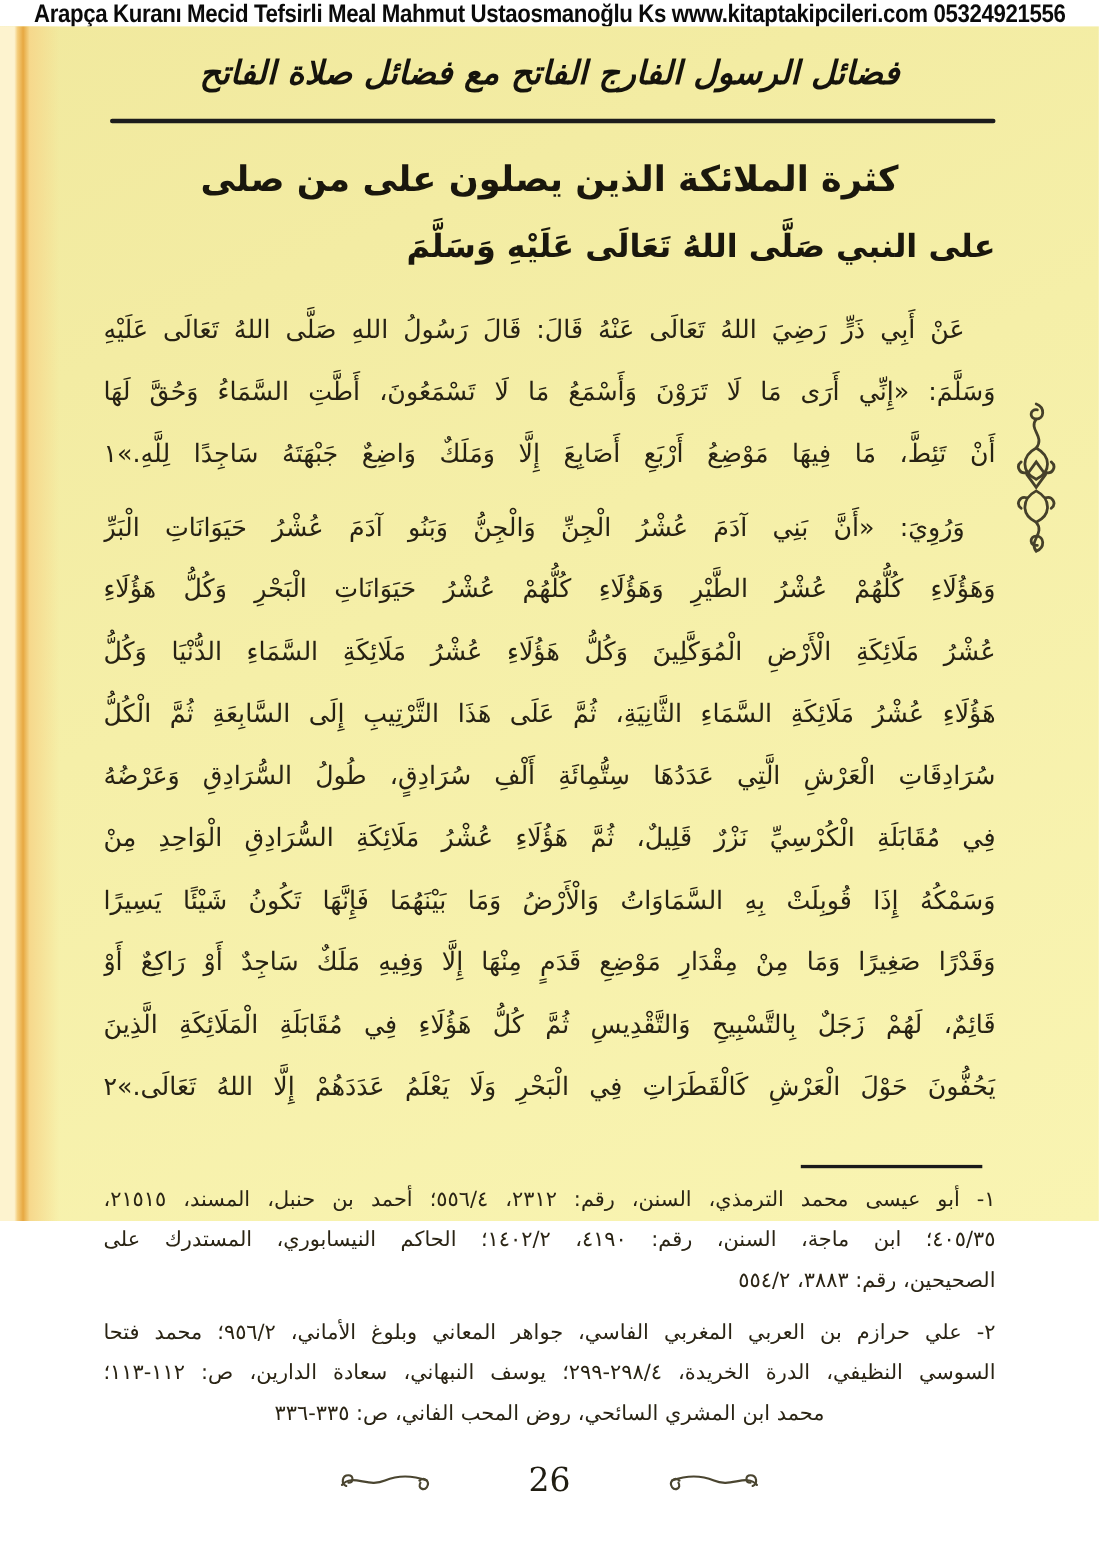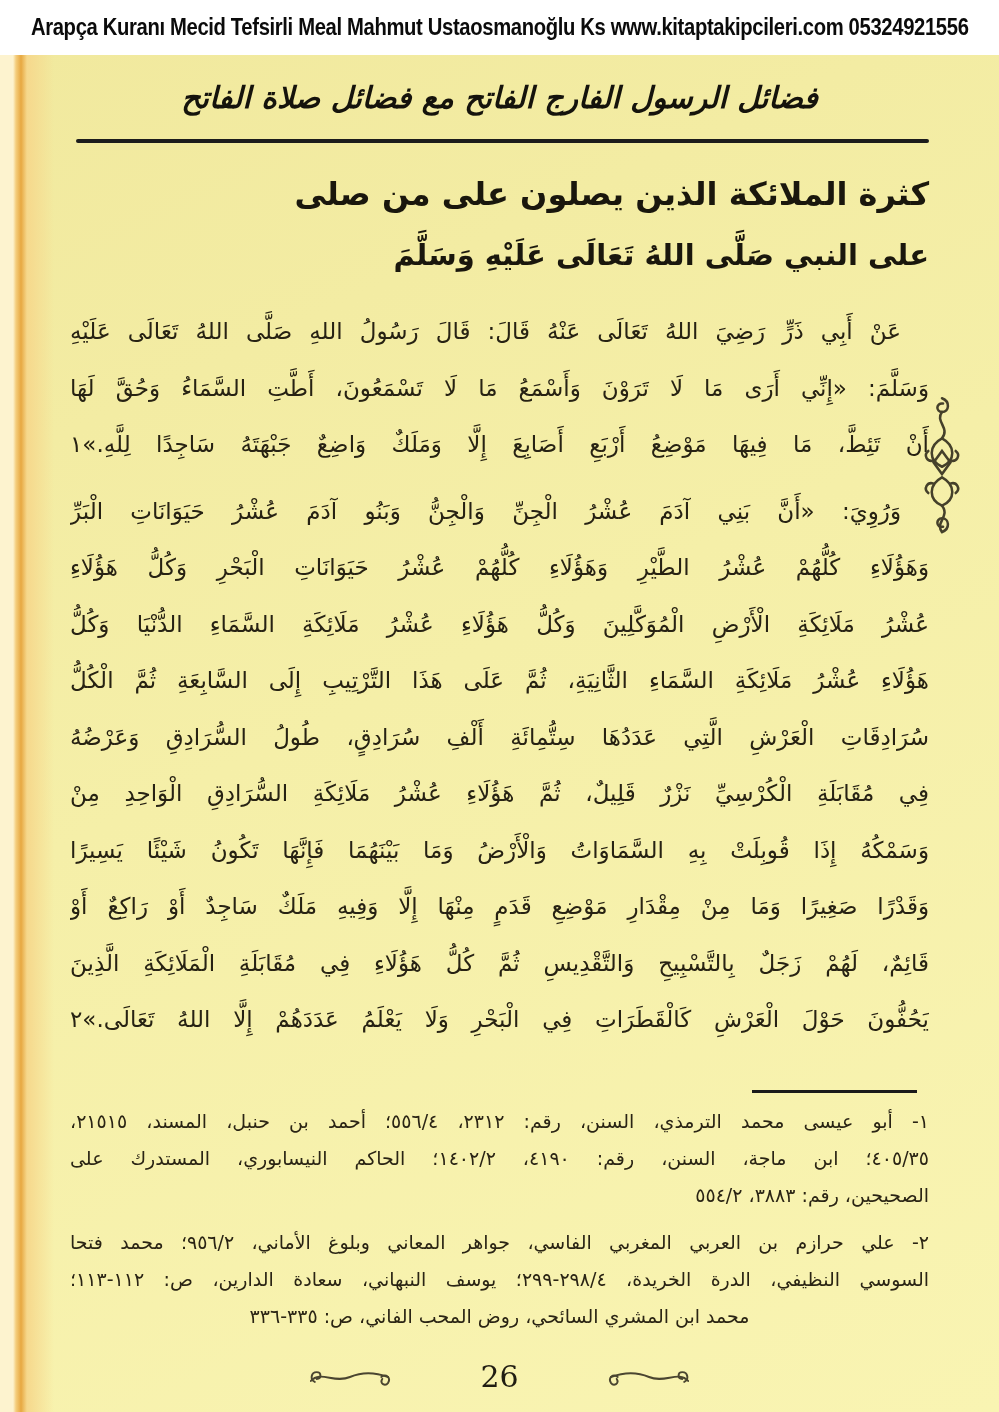--- a/index.html
+++ b/index.html
@@ -2,49 +2,49 @@
 <html lang="ar"><head>
 <meta charset="utf-8">
 <style>
   html,body{margin:0;padding:0;}
   body{
     width:999px;height:1412px;overflow:hidden;background:#ffffff;
     font-family:"DejaVu Sans",sans-serif;
   }
   
   .banner{
-    height:55px;background:#ffffff;display:flex;align-items:center;justify-content:center;
+    height:24px;background:#ffffff;display:flex;align-items:center;justify-content:center;
     overflow:hidden;
   }
   .banner span{
     white-space:nowrap;font-family:"Liberation Sans",sans-serif;
     font-size:23px;font-weight:700;color:#0b0b0b;letter-spacing:-0.4px;
     transform:scaleX(0.88);transform-origin:center;
   }
   
   .page{
-    position:relative;height:1358px;box-sizing:border-box;
-    direction:rtl;padding:0 70px;
+    position:relative;height:1086px;box-sizing:border-box;
+    direction:rtl;padding:0 94px;
     background:linear-gradient(155deg,#f1e99e 0%,#f5efa8 45%,#f9f4b2 100%);
     color:#241f14;
   }
   .gutter{
     position:absolute;left:0;top:0;bottom:0;width:54px;pointer-events:none;
     background:linear-gradient(90deg,#fdf3cf 0px,#fdf3cf 13px,#f4cd7c 16px,#e7a841 21px,
                #f6d88c 27px,rgba(245,238,168,0) 54px);
   }
   .running-header{
     margin:0 auto;padding-top:18px;text-align:center;
     font-size:30px;font-weight:700;font-style:italic;line-height:50px;color:#15130c;
   }
   .header-rule{
     height:4px;background:#1c1c1c;border-radius:2px;margin:16px 0 0 6px;
   }
   .title1{
-    margin:28px 0 0;text-align:right;font-size:32px;font-weight:700;line-height:46px;color:#1a170d;
+    margin:28px 0 0;text-align:center;font-size:32px;font-weight:700;line-height:46px;color:#1a170d;
   }
   .title2{
     margin:16px 0 0;font-size:29px;font-weight:700;line-height:44px;color:#1a170d;
   }
   
   .bodytext{margin-top:26px;font-size:23px;color:#272213;}
   .para .tline{
     line-height:56.5px;height:56.5px;overflow:hidden;
     text-align:justify;text-align-last:justify;
   }

